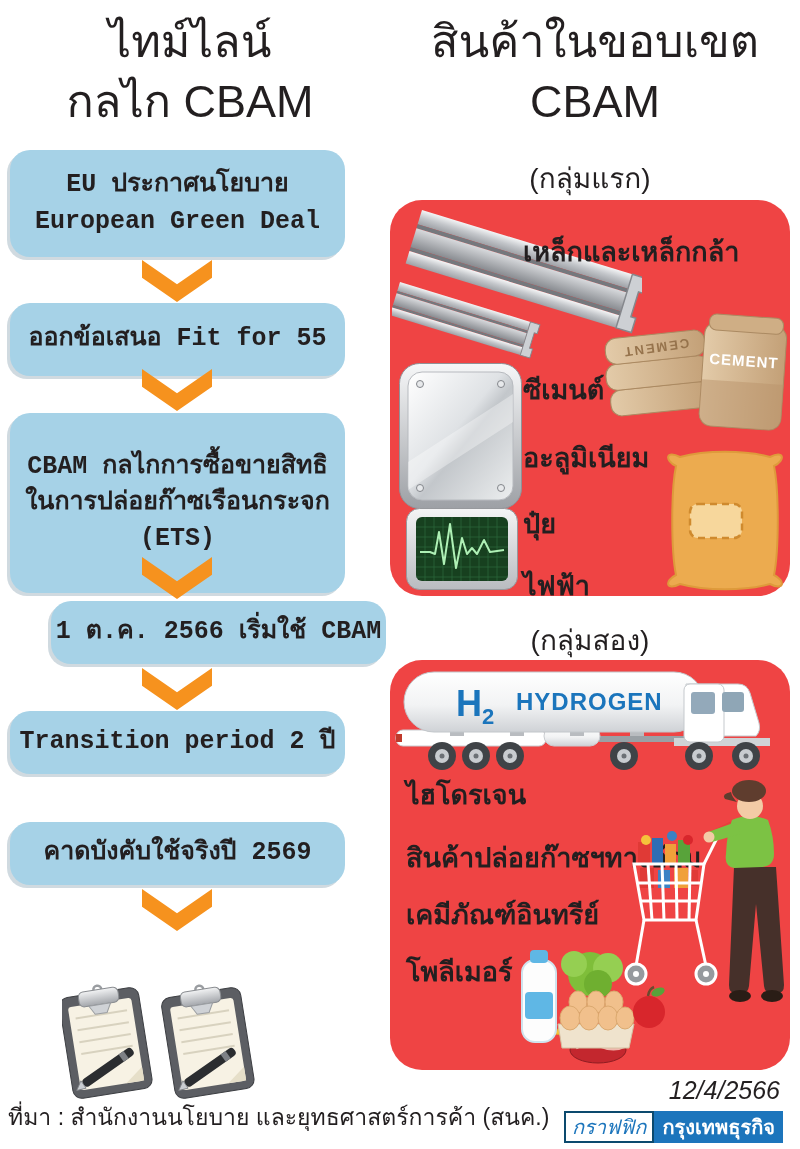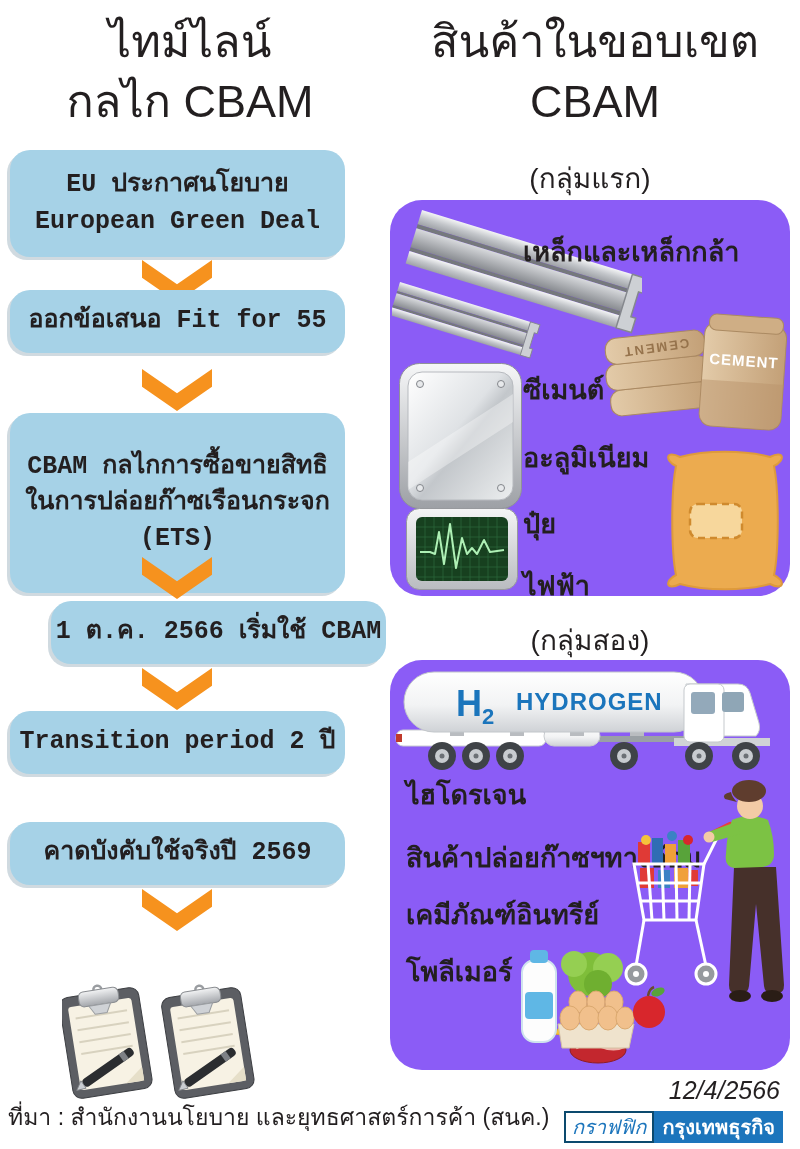--- a/index.html
+++ b/index.html
@@ -9,21 +9,21 @@
   .left-title{left:0;top:12px;width:380px;}
   .right-title{left:395px;top:12px;width:400px;}
   .step{position:absolute;left:10px;width:335px;background:#a6d2e7;border-radius:20px;
         display:flex;flex-direction:column;justify-content:center;align-items:center;
         font-weight:bold;font-size:25px;line-height:1.45;text-align:center;
         box-shadow:-3px 3px 0 rgba(120,150,165,.35);font-family:Liberation Mono, monospace;}
   .step .bl{white-space:nowrap;}
   .arrow{position:absolute;left:142px;width:70px;height:42px;background:#f6921e;
          clip-path:polygon(0 0,50% 58%,100% 0,100% 42%,50% 100%,0 42%);}
   .group-label{position:absolute;left:390px;width:400px;text-align:center;font-size:28px;white-space:nowrap;}
-  .panel{position:absolute;left:390px;width:400px;background:#8b5cf6;border-radius:32px;}
+  .panel{position:absolute;left:390px;width:400px;background:#ef4444;border-radius:32px;}
   .p-item{position:absolute;font-weight:bold;font-size:27px;white-space:nowrap;}
   .abs{position:absolute;}
   .source{position:absolute;left:8px;top:1099px;width:560px;font-size:23px;white-space:nowrap;}
   .date{position:absolute;right:20px;top:1076px;width:220px;text-align:right;font-style:italic;font-size:25px;}
   .logo{position:absolute;right:17px;top:1111px;display:flex;align-items:stretch;font-size:20px;line-height:1;}
   .logo .p1{background:#fff;color:#1c75bc;border:2px solid #0c4a6e;font-style:italic;padding:4px 6px;}
   .logo .p2{background:#1c75bc;color:#fff;font-weight:bold;padding:6px 8px;}
 </style>
 </head>
 <body>
@@ -38,21 +38,21 @@
     <div>สินค้าในขอบเขต</div>
     <div>CBAM</div>
   </div>
 
   <div class="step" style="top:150px;height:107px;">
     <div class="bl">EU ประกาศนโยบาย</div>
     <div class="bl">European Green Deal</div>
   </div>
   <div class="arrow" style="top:260px;"></div>
 
-  <div class="step" style="top:290px;height:63px;">
+  <div class="step" style="top:303px;height:73px;">
     <div class="bl">ออกข้อเสนอ Fit for 55</div>
   </div>
   <div class="arrow" style="top:369px;"></div>
 
   <div class="step" style="top:413px;height:180px;text-align:right;">
     <div class="bl">CBAM กลไกการซื้อขายสิทธิ</div>
     <div class="bl">ในการปล่อยก๊าซเรือนกระจก</div>
     <div class="bl">(ETS)</div>
   </div>
   <div class="arrow" style="top:557px;"></div>

